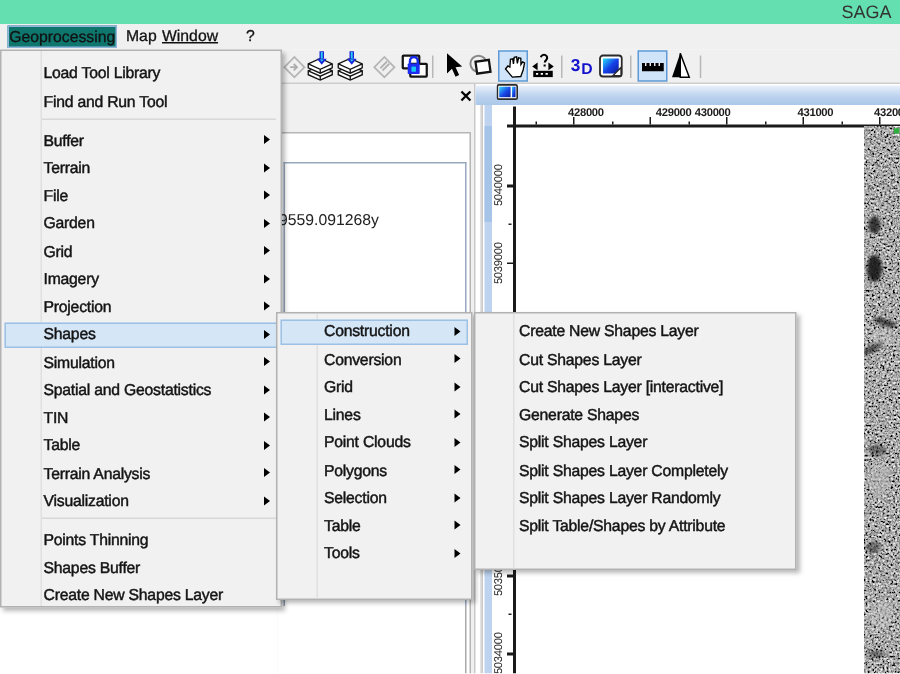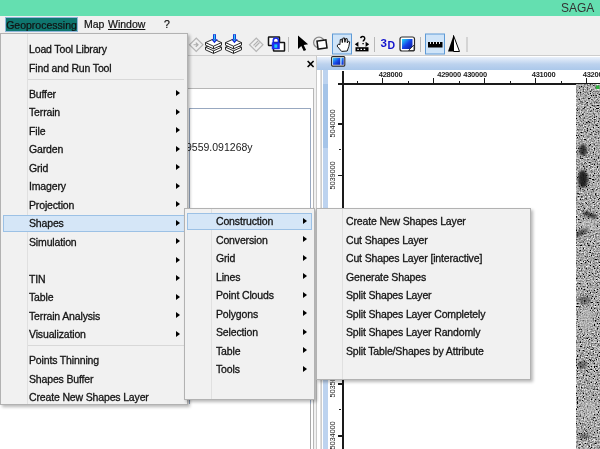--- a/index.html
+++ b/index.html
@@ -304,20 +304,21 @@
   <div class="row">
       <span class="hl"></span>
       <span class="lbl lblz">Shapes</span>
       <span class="arr"></span>
     </div>
   <div class="row">
       <span class="lbl">Simulation</span>
       <span class="arr"></span>
     </div>
   <div class="row">
+      <span class="lbl">Spatial and Geostatistics</span>
       <span class="arr"></span>
     </div>
   <div class="row">
       <span class="lbl">TIN</span>
       <span class="arr"></span>
     </div>
   <div class="row">
       <span class="lbl">Table</span>
       <span class="arr"></span>
     </div>

